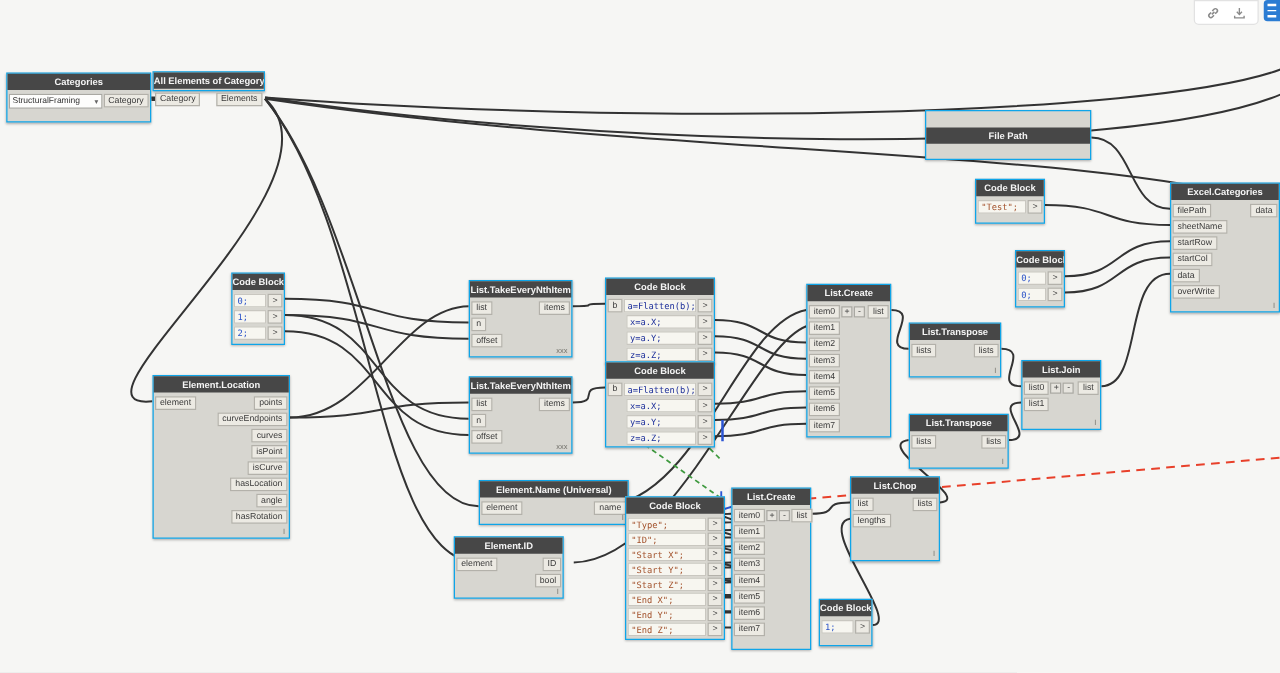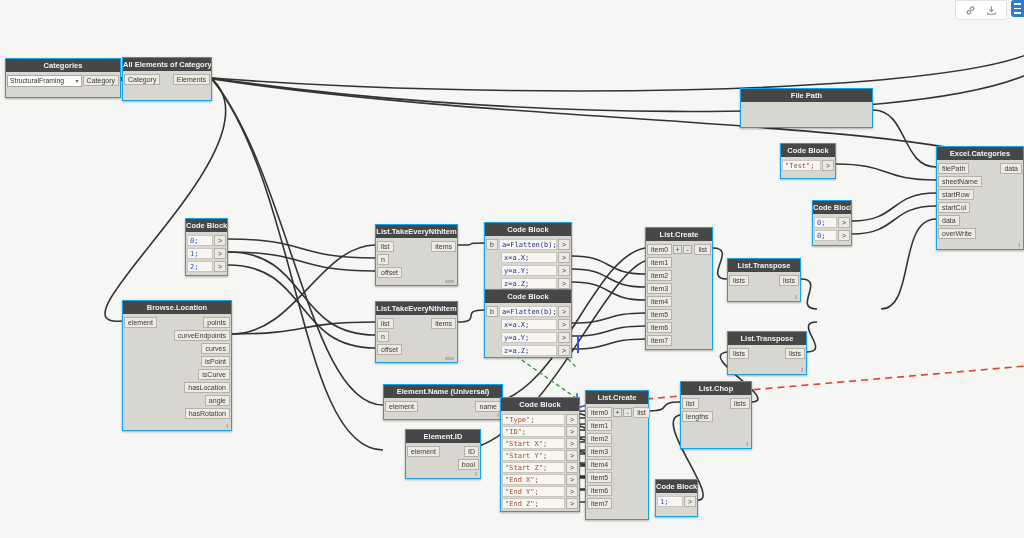--- a/index.html
+++ b/index.html
@@ -120,30 +120,30 @@
       <div class="nbody">
         <div class="nrow">
           <span class="drop">
             <span>StructuralFraming</span>
             <span class="caret">▾</span>
           </span>
           <span class="port out">Category</span>
         </div>
       </div>
     </div>
-    <div class="node" style="left: 122px; top: 57px; width: 90px; height: 44px;">
+    <div class="node" style="left: 122px; top: 57px; width: 90px; height: 16px;">
       <div class="nhead">All Elements of Category</div>
       <div class="nbody">
         <div class="nrow">
           <span class="port in">Category</span>
           <span class="port out">Elements</span>
         </div>
       </div>
     </div>
-    <div class="node" style="left: 740px; top: 88px; width: 133px; height: 40px;">
+    <div class="node" style="left: 740px; top: 88px; width: 133px; height: 40px; justify-content: center;">
       <div class="nhead">File Path</div>
     </div>
     <div class="node" style="left: 780px; top: 143px; width: 56px; height: 36px;">
       <div class="nhead">Code Block</div>
       <div class="nbody">
         <div class="nrow">
           <span class="code str">"Test";</span>
           <span class="port out">&gt;</span>
         </div>
       </div>
@@ -270,21 +270,21 @@
         </div>
         <div class="nrow">
           <span class="port in">item6</span>
         </div>
         <div class="nrow">
           <span class="port in">item7</span>
         </div>
       </div>
     </div>
     <div class="node" style="left: 122px; top: 300px; width: 110px; height: 131px;">
-      <div class="nhead">Browse.Location</div>
+      <div class="nhead">Element.Location</div>
       <div class="nbody">
         <div class="nrow">
           <span class="port in">element</span>
           <span class="port out">points</span>
         </div>
         <div class="nrow">
           <span class="noin"></span>
           <span class="port out">curveEndpoints</span>
         </div>
         <div class="nrow">
@@ -358,21 +358,21 @@
     <div class="node" style="left: 383px; top: 384px; width: 120px; height: 36px;">
       <div class="nhead">Element.Name (Universal)</div>
       <div class="nbody">
         <div class="nrow">
           <span class="port in">element</span>
           <span class="port out">name</span>
         </div>
       </div>
       <span class="lacing">I</span>
     </div>
-    <div class="node" style="left: 405px; top: 429px; width: 76px; height: 50px;">
+    <div class="node" style="left: 363px; top: 429px; width: 88px; height: 50px;">
       <div class="nhead">Element.ID</div>
       <div class="nbody">
         <div class="nrow">
           <span class="port in">element</span>
           <span class="port out">ID</span>
         </div>
         <div class="nrow">
           <span class="noin"></span>
           <span class="port out">bool</span>
         </div>
@@ -483,13 +483,28 @@
     <div class="node" style="left: 727px; top: 331px; width: 80px; height: 44px;">
       <div class="nhead">List.Transpose</div>
       <div class="nbody">
         <div class="nrow">
           <span class="port in">lists</span>
           <span class="port out">lists</span>
         </div>
       </div>
       <span class="lacing">I</span>
     </div>
+    <div class="node" style="left: 817px; top: 288px; width: 64px; height: 56px;">
+      <div class="nhead">List.Join</div>
+      <div class="nbody">
+        <div class="nrow">
+          <span class="port in">list0</span>
+          <span class="pm">+</span>
+          <span class="pm">-</span>
+          <span class="port out">list</span>
+        </div>
+        <div class="nrow">
+          <span class="port in">list1</span>
+        </div>
+      </div>
+      <span class="lacing">I</span>
+    </div>
   </div>
 
 </body></html>

